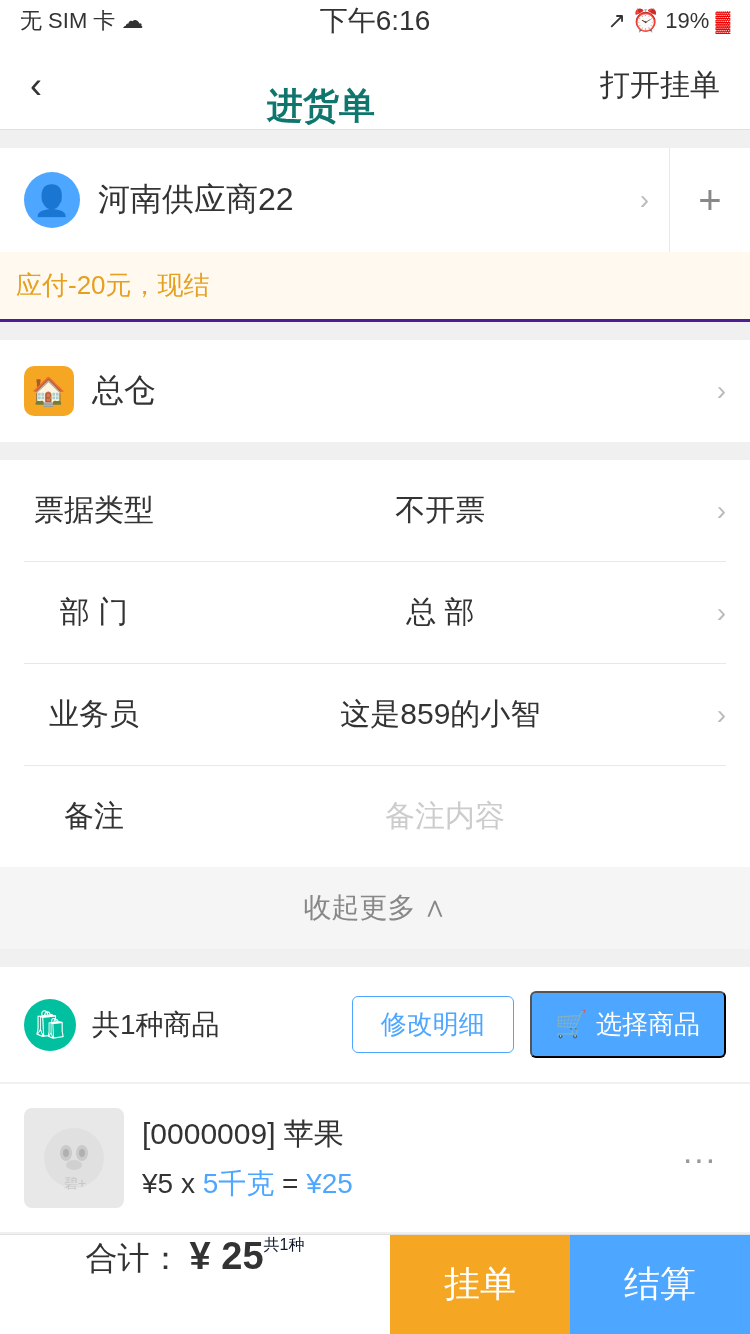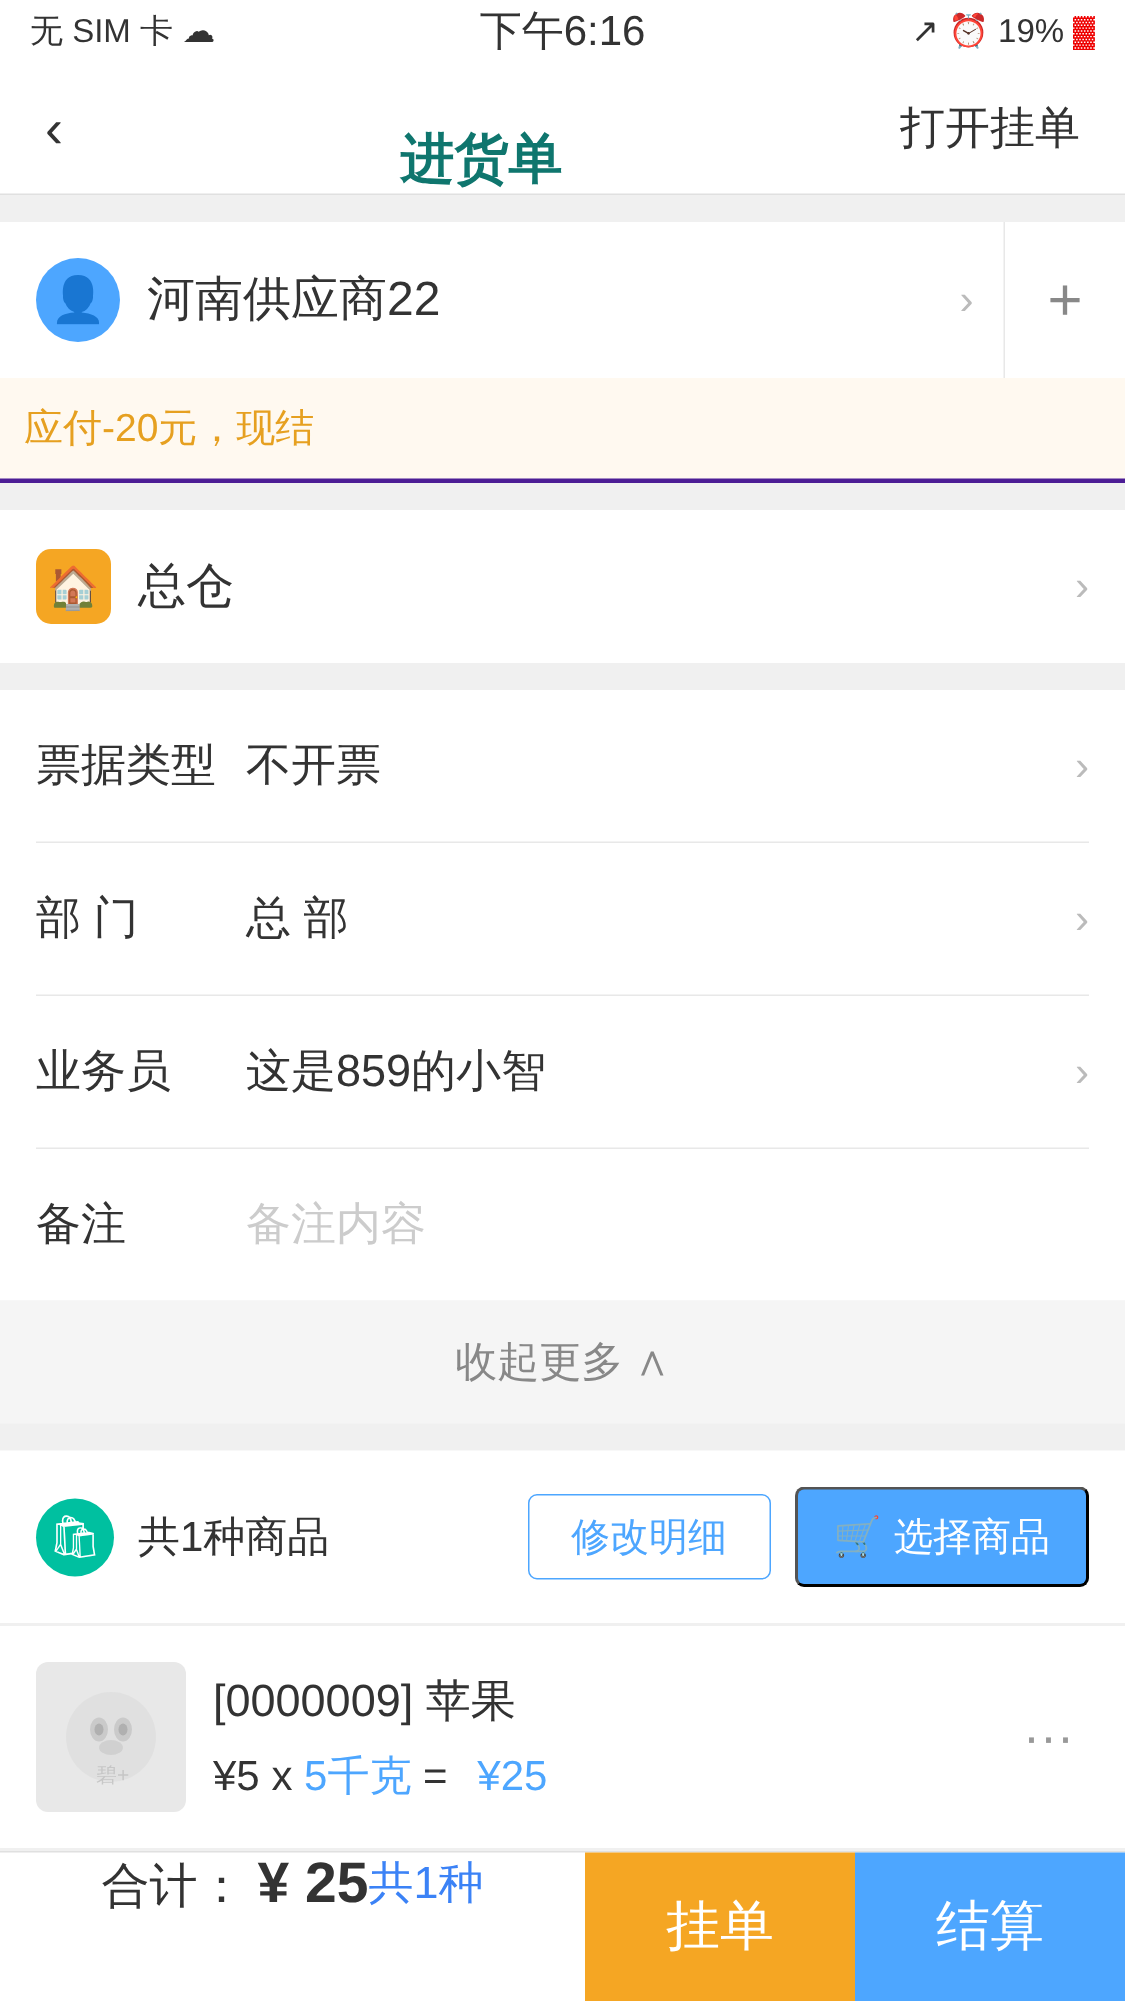--- a/index.html
+++ b/index.html
@@ -107,21 +107,21 @@
       border-radius: 10px;
       display: flex;
       align-items: center;
       justify-content: center;
       margin-right: 18px;
     }
     .warehouse-icon-inner { font-size: 28px; color: #fff; }
     .warehouse-name { flex: 1; font-size: 32px; color: #333; }
 
     
-    .form-section { background: #fff; }
+    .form-section { background: #fff; text-align: center; }
     .form-row {
       display: flex;
       align-items: center;
       padding: 30px 24px;
       min-height: 88px;
     }
     .form-label {
       font-size: 30px;
       color: #333;
       width: 140px;
@@ -238,21 +238,21 @@
     }
     .total-section {
       flex: 1;
       display: flex;
       flex-direction: row;
       justify-content: center;
       padding: 0 24px;
     }
     .total-main { font-size: 32px; color: #333; display: flex; align-items: baseline; gap: 8px; }
     .total-amount { font-size: 38px; font-weight: 600; color: #333; }
-    .total-sub { font-size: 30px; color: #3b82f6; }
+    .total-sub { font-size: 16px; color: #0f172a; }
     .btn-hang {
       width: 180px;
       background: #f5a623;
       color: #fff;
       font-size: 36px;
       display: flex;
       align-items: center;
       justify-content: center;
       cursor: pointer;
     }
@@ -379,21 +379,21 @@
       <text x="25" y="65" font-size="14" fill="#777" opacity="0.7">碧+</text>
     </svg>
   </div>
   <div class="product-info">
     <div class="product-name">[0000009] 苹果</div>
     <div class="product-price">
       <span>¥5</span>
       <span> x </span>
       <span style="color:#4da6ff;margin-top:48px;">5千克</span>
       <span> = </span>
-      <span style="color:#4da6ff;margin-left:12px;">¥25</span>
+      <span style="color:#4da6ff;">¥25</span>
     </div>
   </div>
   <span class="product-more">···</span>
 </div>
 
 <div class="bottom-spacer"></div>
 
 <div class="bottom-bar">
   <div class="total-section">
     <div class="total-main">

